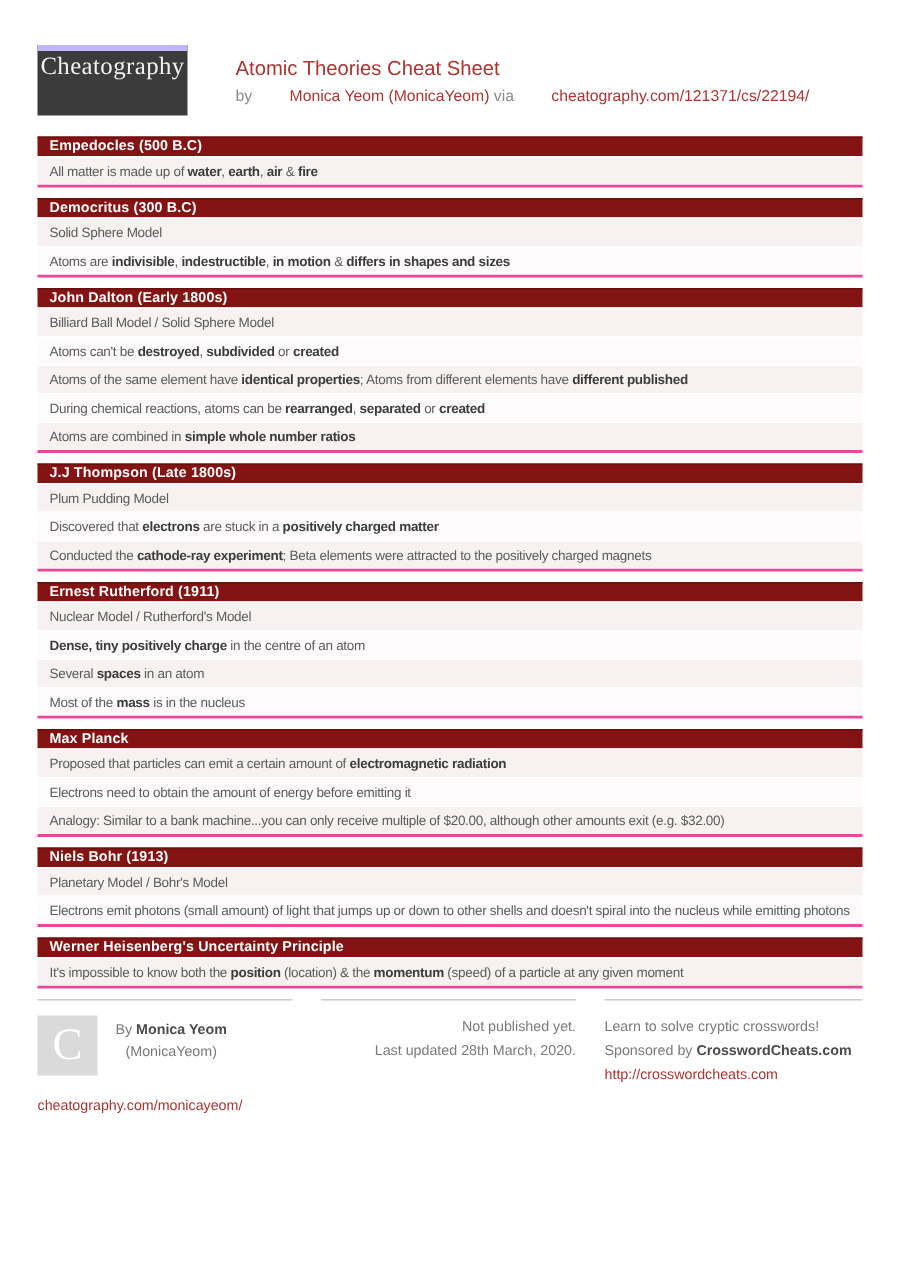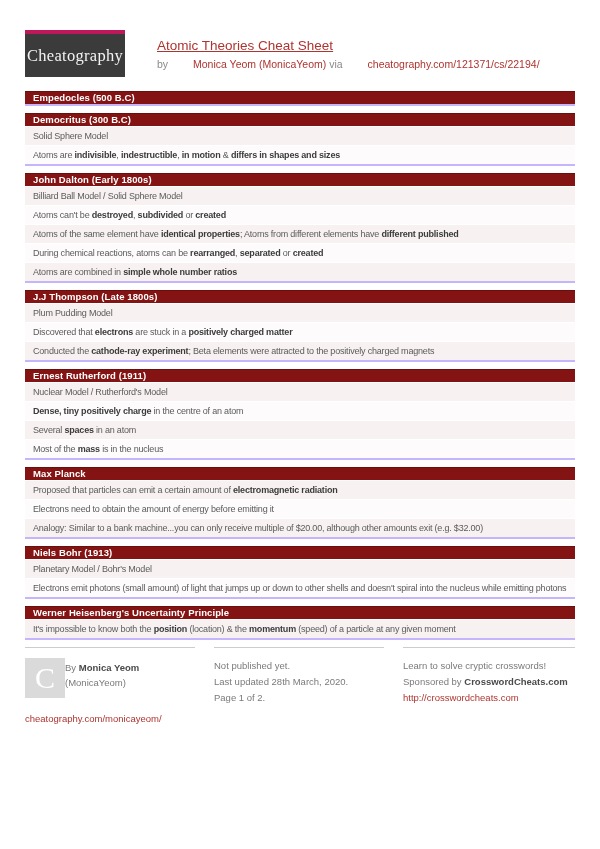--- a/index.html
+++ b/index.html
@@ -14,51 +14,51 @@
     --logo-dark:#3B3B3B;
   }
   *{margin:0;padding:0;box-sizing:border-box;}
   html,body{background:#ffffff;}
   body{font-family:"Liberation Sans", sans-serif; width:600px;}
   .page{width:600px;height:849px;background:#fff;overflow:hidden;position:relative;}
   .content{margin:0 25px;padding-top:30px;width:550px;}
 
   
   .masthead{display:flex;align-items:flex-start;}
-  .logo{width:100px;height:47px;background:var(--logo-dark);border-top:4px solid #be185d;
-        display:flex;align-items:center;justify-content:center;}
+  .logo{width:100px;height:47px;background:var(--logo-dark);border-top:4px solid #c4b5fd;
+        display:flex;justify-content:center;}
   .logo span{color:#F2F2F2;font-family:"Liberation Serif", serif;font-size:16.5px;letter-spacing:.3px;}
   .title-block{margin-left:32px;padding-top:7px;}
-  .sheet-title{color:var(--link-red);font-size:13.5px;font-weight:normal;line-height:17px;text-decoration:underline;}
+  .sheet-title{color:var(--link-red);font-size:13.5px;font-weight:normal;line-height:17px;}
   .byline{margin-top:3px;font-size:10.5px;color:var(--muted);line-height:14px;}
   .byline a{color:var(--link-red);text-decoration:none;padding-left:22px;}
 
   
   .sections{margin-top:14px;}
-  .section{margin-bottom:7px;border-bottom:2px solid #c4b5fd;}
+  .section{margin-bottom:7px;border-bottom:2px solid #ec4899;}
   .sec-header{background:var(--bar-red);border-top:1px solid var(--bar-red-dark);
               color:#fff;font-weight:bold;font-size:9.5px;height:13px;line-height:12px;
               padding:0 8px;letter-spacing:.1px;}
   .row{height:19px;line-height:13px;padding:3px 8px;font-size:9px;letter-spacing:-.2px;
        color:var(--text-gray);white-space:nowrap;overflow:visible;border-top:1px solid #FFFFFF;}
   .row:first-of-type{border-top:none;}
   .row-odd{background:var(--row-odd);}
   .row-even{background:var(--row-even);}
   .row .b{font-weight:bold;color:var(--text-bold);}
 
   
   .footer{display:flex;justify-content:space-between;margin-top:7px;}
   .fcol{border-top:1px solid #CCCCCC;padding-top:10px;font-size:9.5px;color:#7A7A7A;line-height:16px;}
   .fcol-1{width:170px;}
-  .fcol-2{width:170px;}
+  .fcol-2{width:170px;text-align:right;}
   .fcol-3{width:172px;}
   .author-box{display:flex;}
   .avatar{width:40px;height:40px;background:#DADADA;display:flex;align-items:center;justify-content:center;flex:0 0 40px;}
   .avatar span{color:#fff;font-family:"Liberation Serif", serif;font-size:30px;line-height:40px;}
-  .author-lines{line-height:15px;padding-top:2px;}
+  .author-lines{margin-left:12px;line-height:15px;padding-top:2px;text-align:center;}
   .bold-dark{font-weight:bold;color:#4A4A4A;}
   .red-link{color:var(--link-red);text-decoration:none;}
   .profile-link{display:block;margin-top:13px;font-size:9.5px;}
 </style>
 </head>
 <body>
 
 <div class="page">
   <div class="content">
 
@@ -68,20 +68,21 @@
       </div>
       <div class="title-block">
         <div class="sheet-title">Atomic Theories Cheat Sheet</div>
         <div class="byline"><span>by </span><a href="#" class="red-link">Monica Yeom (MonicaYeom)</a><span> via </span><a href="#" class="red-link">cheatography.com/121371/cs/22194/</a></div>
       </div>
     </div>
 
     <div class="sections">
         <div class="section">
           <div class="sec-header">Empedocles (500 B.C)</div>
+          <div class="row row-odd"><span>All matter is made up of </span><span class="b">water</span><span>, </span><span class="b">earth</span><span>, </span><span class="b">air</span><span> &amp; </span><span class="b">fire</span></div>
         </div>
         <div class="section">
           <div class="sec-header">Democritus (300 B.C)</div>
           <div class="row row-odd"><span>Solid Sphere Model</span></div>
           <div class="row row-even"><span>Atoms are </span><span class="b">indivisible</span><span>, </span><span class="b">indestructible</span><span>, </span><span class="b">in motion</span><span> &amp; </span><span class="b">differs in shapes and sizes</span></div>
         </div>
         <div class="section">
           <div class="sec-header">John Dalton (Early 1800s)</div>
           <div class="row row-odd"><span>Billiard Ball Model / Solid Sphere Model</span></div>
           <div class="row row-even"><span>Atoms can't be </span><span class="b">destroyed</span><span>, </span><span class="b">subdivided</span><span> or </span><span class="b">created</span></div>
@@ -129,21 +130,20 @@
             <div><span>By </span><span class="bold-dark">Monica Yeom</span></div>
             <div>(MonicaYeom)</div>
           </div>
         </div>
         <a href="#" class="red-link profile-link">cheatography.com/monicayeom/</a>
       </div>
 
       <div class="fcol fcol-2">
         <div>Not published yet.</div>
         <div>Last updated 28th March, 2020.</div>
-        <div>Page 1 of 2.</div>
       </div>
 
       <div class="fcol fcol-3">
         <div>Learn to solve cryptic crosswords!</div>
         <div><span>Sponsored by </span><span class="bold-dark">CrosswordCheats.com</span></div>
         <a href="#" class="red-link">http://crosswordcheats.com</a>
       </div>
     </div>
 
   </div>

